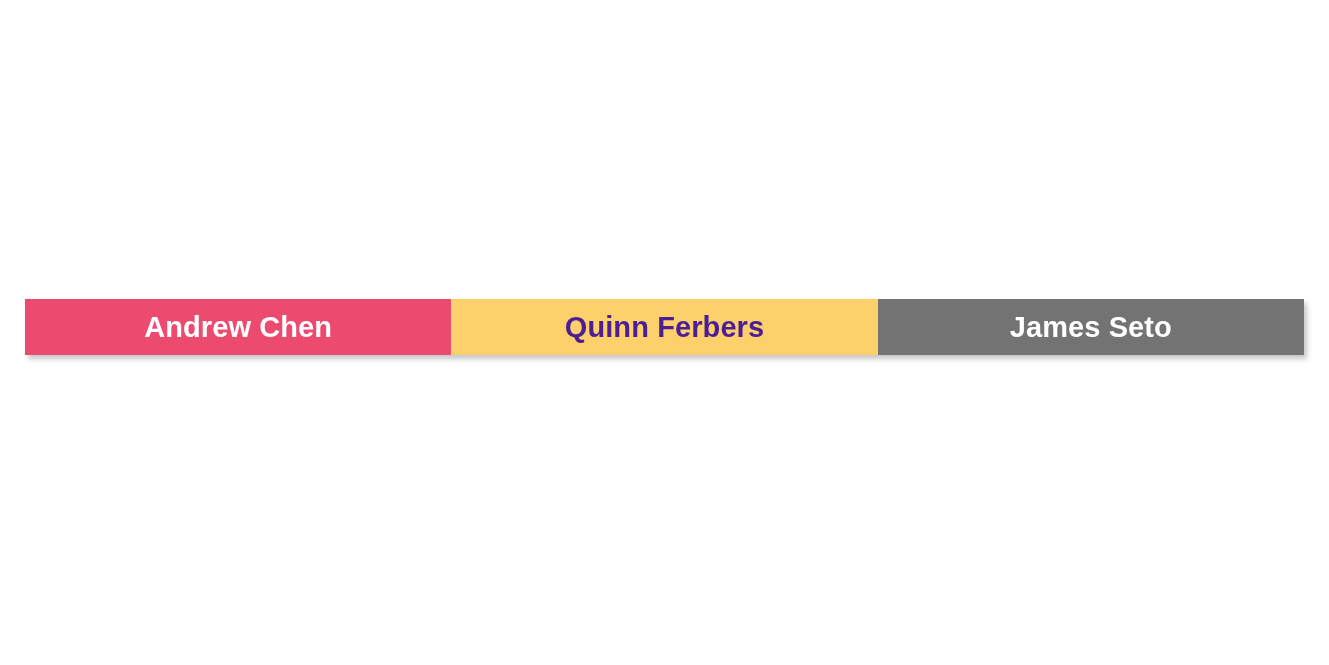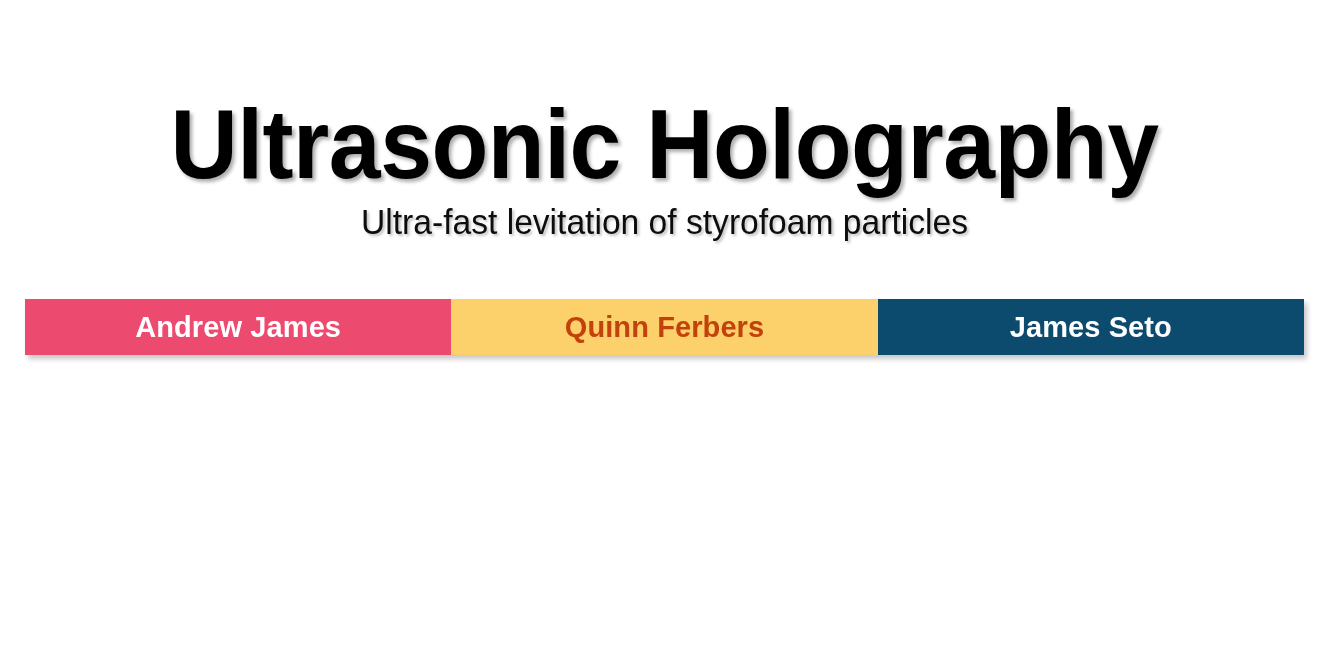--- a/index.html
+++ b/index.html
@@ -92,32 +92,28 @@
     width: 1329px;
     height: 300px;
     background: #ffffff;
   }
 </style>
 </head>
 <body>
 
 <div class="slide" style="background-color: rgb(255, 255, 255);">
 
-  <div class="title-block">
-    <h1 class="main-title">Ultrasonic Holography</h1>
-    <p class="subtitle">Ultra-fast levitation of styrofoam particles</p>
-  </div>
 
   <div class="author-bar">
     <div class="author-cell" style="background-color: rgb(237, 74, 112); color: rgb(255, 255, 255);">
-      <span>Andrew James</span>
+      <span>Andrew Chen</span>
     </div>
-    <div class="author-cell" style="background-color: rgb(252, 208, 106); color: #c2410c;">
+    <div class="author-cell" style="background-color: rgb(252, 208, 106); color: #4c1d95;">
       <span>Quinn Ferbers</span>
     </div>
-    <div class="author-cell" style="background-color: #0c4a6e; color: rgb(255, 255, 255);">
+    <div class="author-cell" style="background-color: #737373; color: rgb(255, 255, 255);">
       <span>James Seto</span>
     </div>
   </div>
 
   <div class="content-area"></div>
 
 </div>
 
 </body></html>

